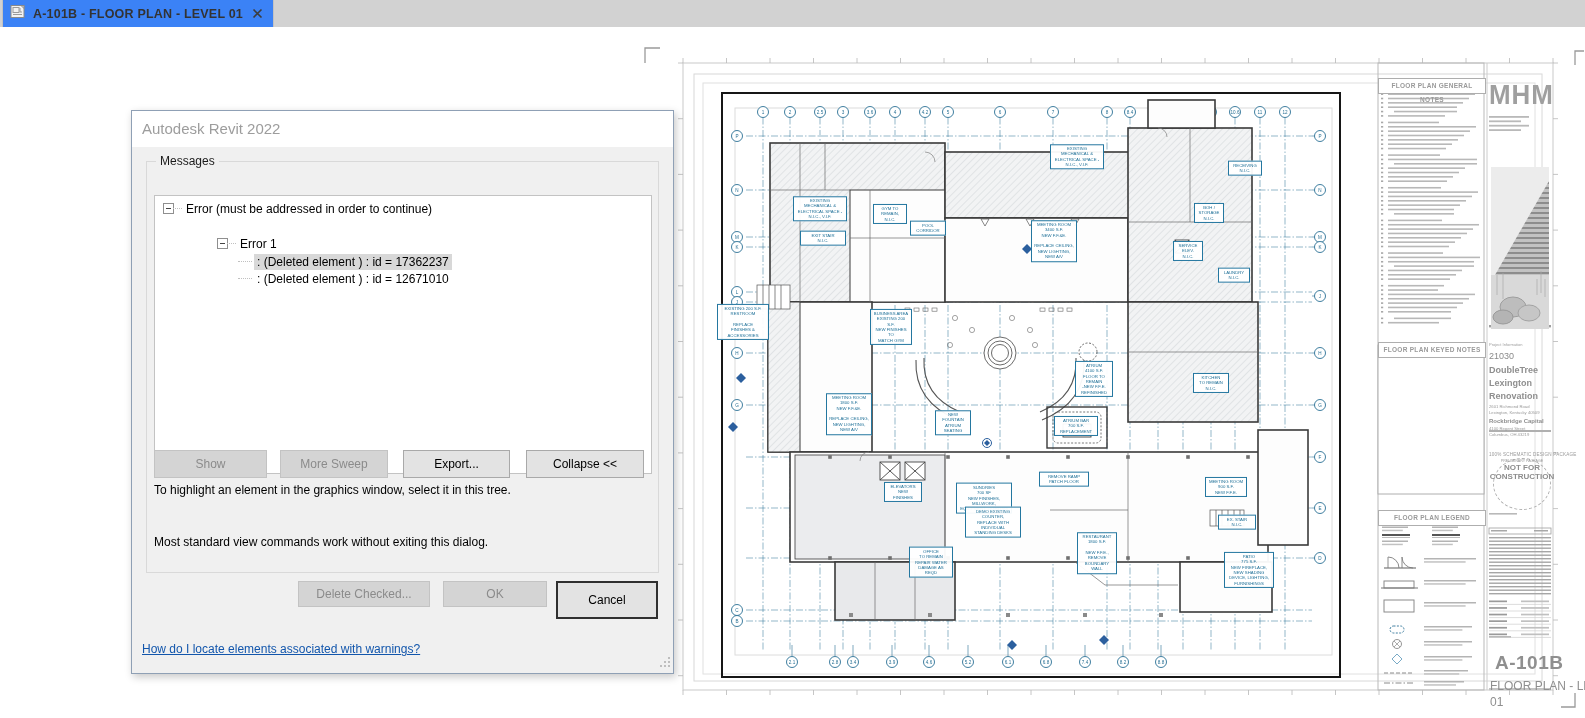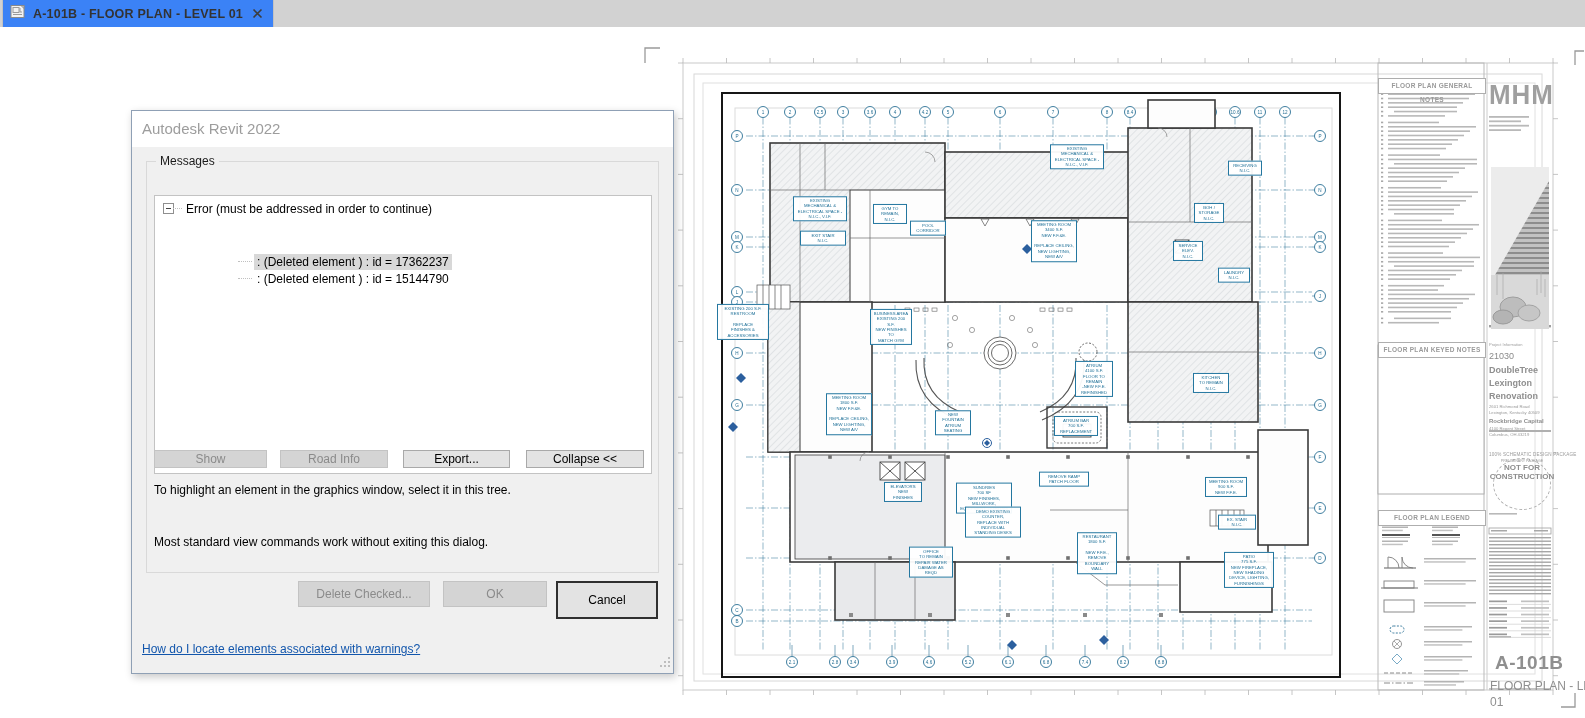--- a/index.html
+++ b/index.html
@@ -20,21 +20,21 @@
   .dlg-title{position:absolute;left:10px;top:9px;font-size:15px;color:#9d9d9d;}
   .groupbox{position:absolute;left:14px;top:50px;width:511px;height:410px;border:1px solid #d9d9d9;}
   .group-label{position:absolute;left:24px;top:43px;background:#f0f0f0;padding:0 4px;font-size:12px;color:#1a1a1a;z-index:2;}
   .treepanel{position:absolute;left:22px;top:60px;width:496px;height:277px;background:#ffffff;border:1px solid #c3c3c3;overflow:hidden;margin-top:24px;}
   .trow{position:absolute;height:17px;white-space:nowrap;}
   .exp{position:absolute;width:9px;height:9px;border:1px solid #8f8f8f;background:#fff;top:3px;}
   .exp::after{content:"";display:block;width:5px;height:1px;background:#444;margin:4px auto 0;}
   .tdots{position:absolute;top:8px;border-top:1px dotted #c0c0c0;}
   .ttext{position:absolute;top:1px;font-size:12px;padding:1px 3px;}
   .ttext.sel{background:#d8d8d8;}
-  .btn{position:absolute;height:18px;background:#e3e3e3;border:1px solid #a9a9a9;font-size:12px;
+  .btn{position:absolute;height:28px;background:#e3e3e3;border:1px solid #a9a9a9;font-size:12px;
        font-family:"Liberation Sans",sans-serif;color:#000;}
   .btn:disabled{background:#d4d4d4;border-color:#c3c3c3;color:#8b8b8b;}
   .btn.default{border:1px solid #2f2f2f;box-shadow:inset 0 0 0 1px #2f2f2f;}
   .hint{position:absolute;left:22px;font-size:12px;color:#000;}
   .helplink{position:absolute;left:10px;top:531px;font-size:12px;color:#1256ac;text-decoration:underline;cursor:pointer;}
   .grip{position:absolute;right:2px;bottom:2px;}
 
   
   #sheet-svg{position:absolute;left:0;top:0;z-index:1;}
   #plan-labels{position:absolute;left:0;top:0;width:1585px;height:718px;z-index:2;pointer-events:none;}
@@ -785,27 +785,32 @@
 
     <div class="group-label">Messages</div>
     <div class="groupbox"></div>
 
     <div class="treepanel" id="tree">
         <div class="trow" style="top: 4px; left: 0px; width: 100%;">
           <span class="exp" style="left: 8px;"></span>
           <span class="tdots" style="left: 18px; width: 9px;"></span>
           <span class="ttext" style="left: 28px;">Error (must be addressed in order to continue)</span>
         </div>
+        <div class="trow" style="top: 39.2px; left: 0px; width: 100%;">
+          <span class="exp" style="left: 62px;"></span>
+          <span class="tdots" style="left: 72px; width: 9px;"></span>
+          <span class="ttext" style="left: 82px;">Error 1</span>
+        </div>
         <div class="trow" style="top: 56.8px; left: 0px; width: 100%;">
           <span class="tdots" style="left: 83px; width: 14px;"></span>
           <span class="ttext sel" style="left: 99px;">: (Deleted element ) : id = 17362237</span>
         </div>
         <div class="trow" style="top: 74.4px; left: 0px; width: 100%;">
           <span class="tdots" style="left: 83px; width: 14px;"></span>
-          <span class="ttext" style="left: 99px;">: (Deleted element ) : id = 15144790</span>
+          <span class="ttext" style="left: 99px;">: (Deleted element ) : id = 12671010</span>
         </div>
       </div>
 
     <div id="btnrow-mid"></div>
 
     <div class="hint" style="top:372px;">To highlight an element in the graphics window, select it in this tree.</div>
     <div class="hint" style="top:424px;">Most standard view commands work without exiting this dialog.</div>
 
     <div id="btnrow-bottom"></div>
 
@@ -817,21 +822,21 @@
           <rect x="9" y="1" width="2" height="2"></rect>
             <rect x="9" y="5" width="2" height="2"></rect>
             <rect x="9" y="9" width="2" height="2"></rect>
           <rect x="5" y="5" width="2" height="2"></rect>
             <rect x="5" y="9" width="2" height="2"></rect>
             <rect x="1" y="9" width="2" height="2"></rect>
         </g>
       </svg>
     </span>
   <button class="btn" disabled="" style="left: 22px; width: 113px; top: 339px;">Show</button>
-      <button class="btn" disabled="" style="left: 148px; width: 108px; top: 339px;">Road Info</button>
+      <button class="btn" disabled="" style="left: 148px; width: 108px; top: 339px;">More Sweep</button>
       <button class="btn" style="left: 271px; width: 107px; top: 339px;">Export...</button>
       <button class="btn" style="left: 394px; width: 118px; top: 339px;">Collapse &lt;&lt;</button>
       <button class="btn" disabled="" style="left: 166px; width: 132px; top: 470px; height: 26px;">Delete Checked...</button>
       <button class="btn" disabled="" style="left: 311px; width: 104px; top: 470px; height: 26px;">OK</button>
       <button class="btn default" style="left: 424px; width: 102px; top: 470px; height: 38px;">Cancel</button>
     </div>
 
 </div>
 
 </body></html>

